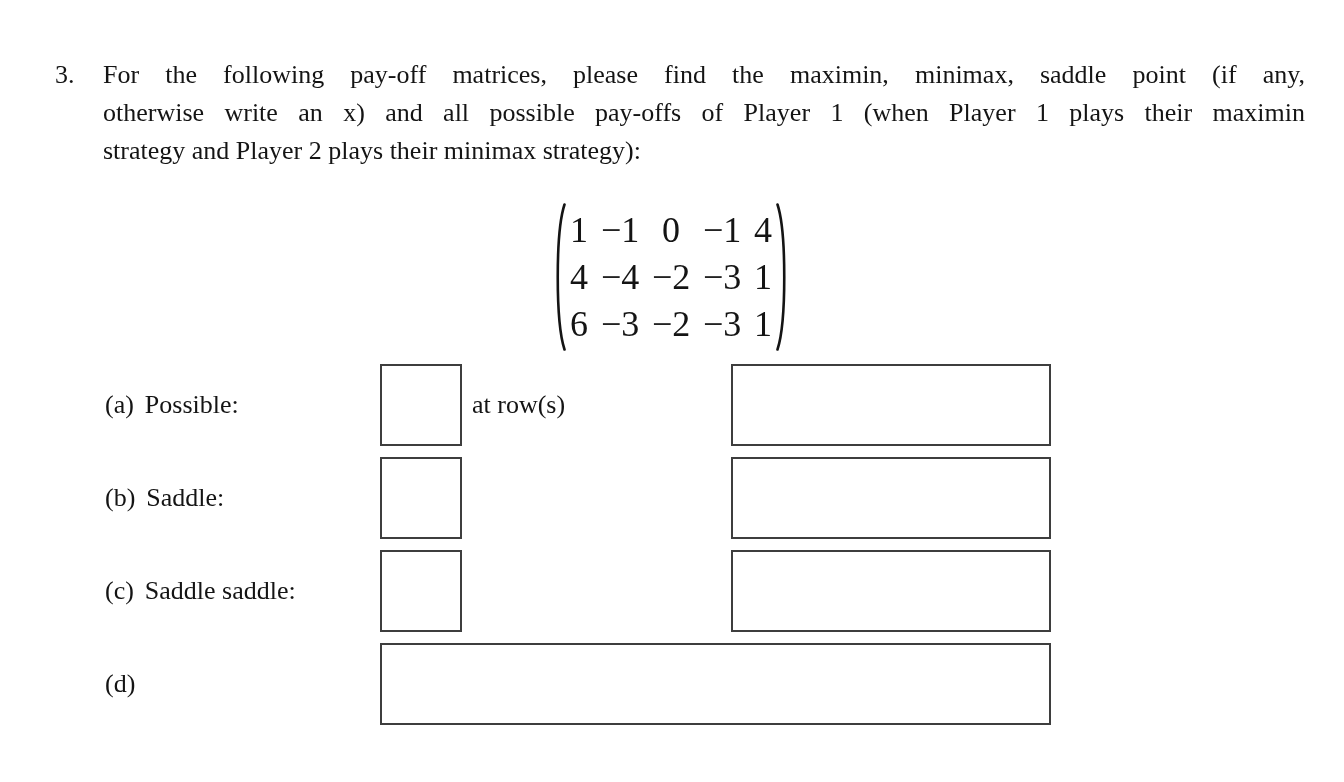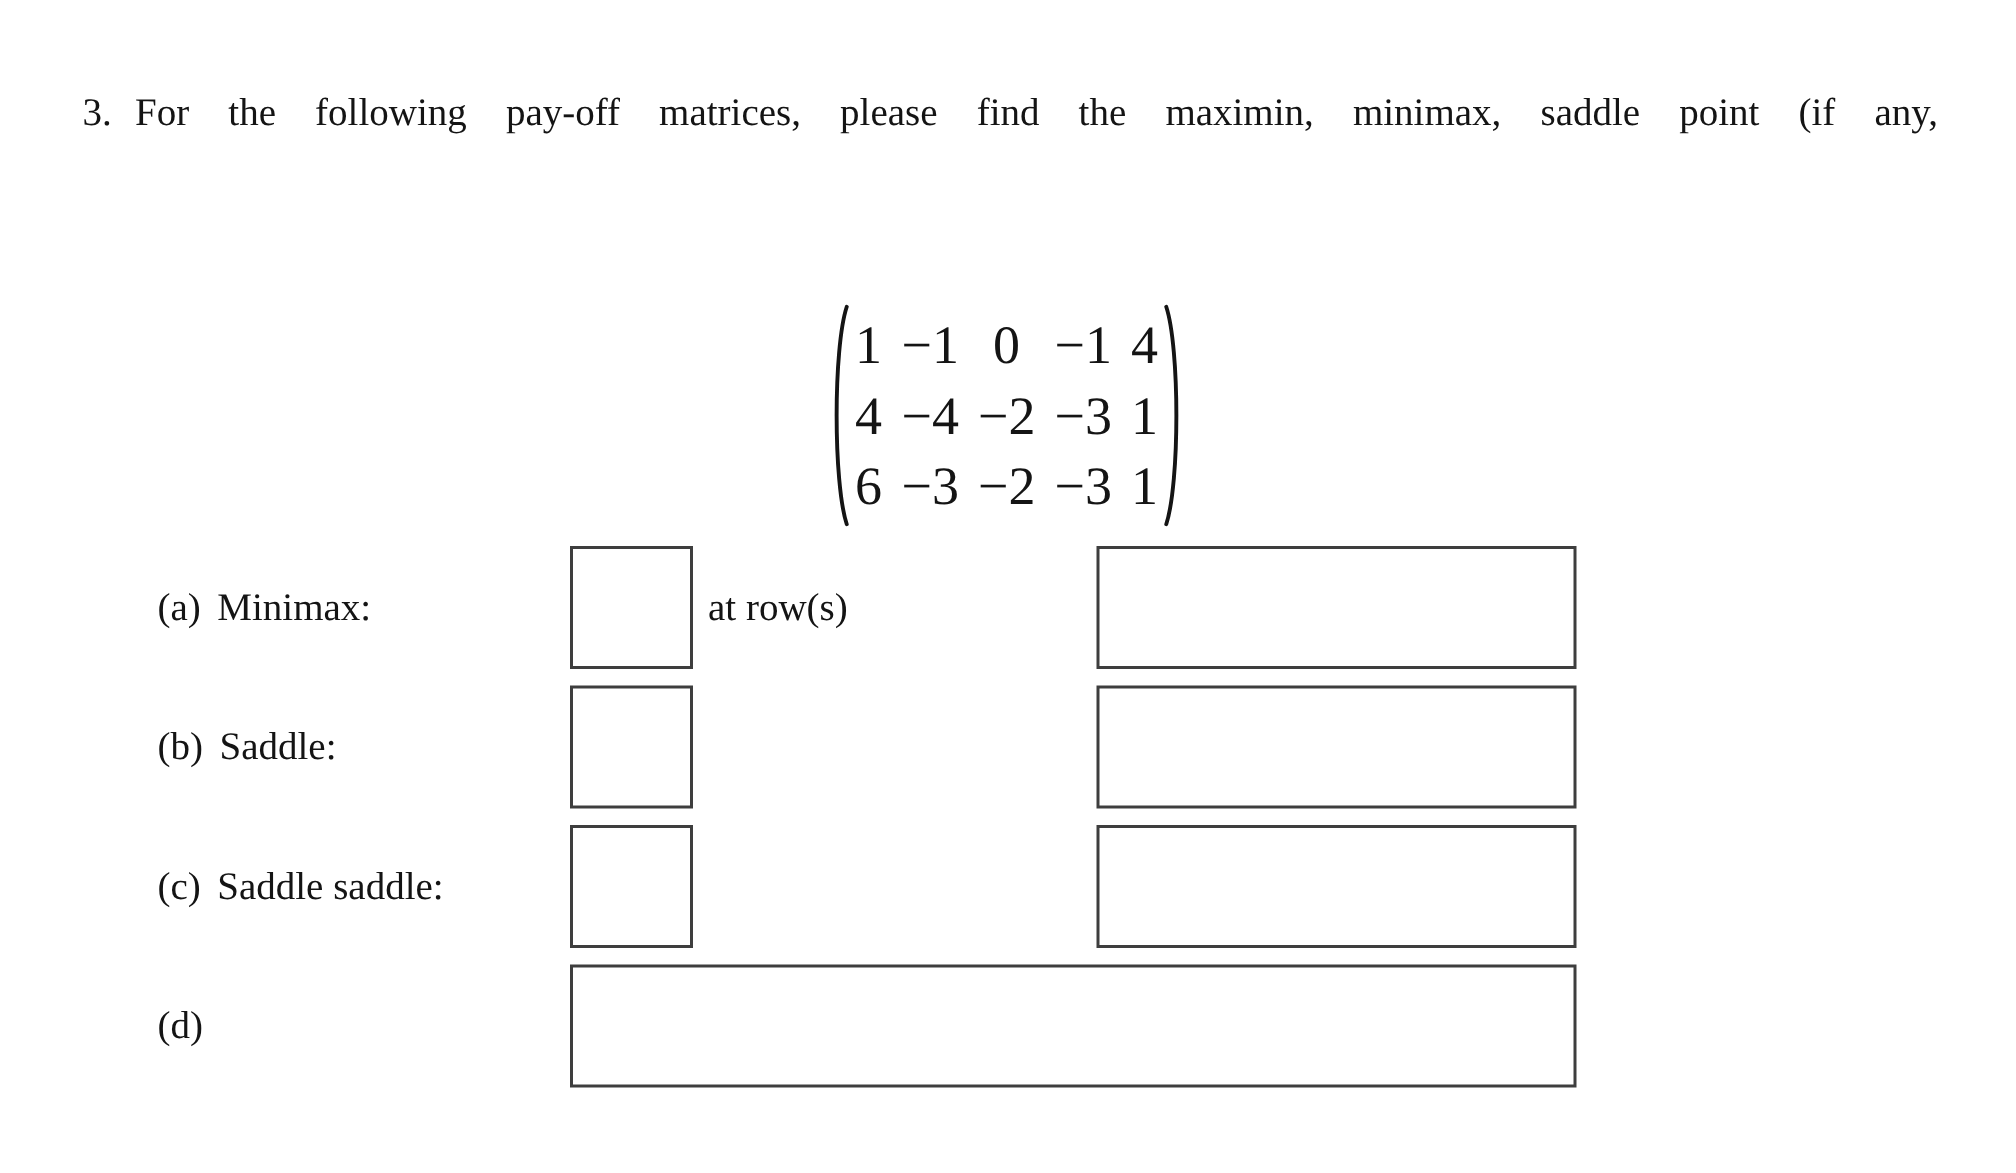--- a/index.html
+++ b/index.html
@@ -21,21 +21,21 @@
     width: 1237px;
     font-size: 26px;
     line-height: 38px;
   }
   .pnum {
     position: absolute;
     left: 0;
     top: 0;
   }
   .ptext {
-    margin-left: 35px;
+    margin-left: 48px;
     width: 1202px;
   }
   .ptext .line { white-space: nowrap; }
   .ptext .line.justify {
     white-space: normal;
     text-align: justify;
     text-align-last: justify;
   }
 
   
@@ -104,20 +104,22 @@
 </style>
 </head>
 <body>
 
 <div id="page">
 
   <section class="statement">
     <span class="pnum">3.</span>
     <div class="ptext">
       <div class="line justify">For the following pay-off matrices, please find the maximin, minimax, saddle point (if any,</div>
+      <div class="line justify">otherwise write an x) and all possible pay-offs of Player 1 (when Player 1 plays their maximin</div>
+      <div class="line">strategy and Player 2 plays their minimax strategy):</div>
     </div>
   </section>
 
   <section class="matrix">
     <span>
       <svg width="16" height="150" viewBox="0 0 16 150">
         <path d="M13.5 2.5 C4.5 30 4.5 120 13.5 147.5" stroke="#141414" stroke-width="2.6" fill="none" stroke-linecap="round"></path>
       </svg>
     </span>
     <div class="mgrid">
@@ -140,21 +142,21 @@
     <span>
       <svg width="16" height="150" viewBox="0 0 16 150">
         <path d="M2.5 2.5 C11.5 30 11.5 120 2.5 147.5" stroke="#141414" stroke-width="2.6" fill="none" stroke-linecap="round"></path>
       </svg>
     </span>
   </section>
 
   <div class="arow" id="row-a">
     <div class="alabel">
       <span>(a)</span>
-      <span>Minimax:</span>
+      <span>Possible:</span>
     </div>
     <div class="box small"></div>
     <div class="suffix">at row(s)</div>
     <div class="box big"></div>
   </div>
 
   <div class="arow" id="row-b">
     <div class="alabel">
       <span>(b)</span>
       <span>Saddle:</span>

